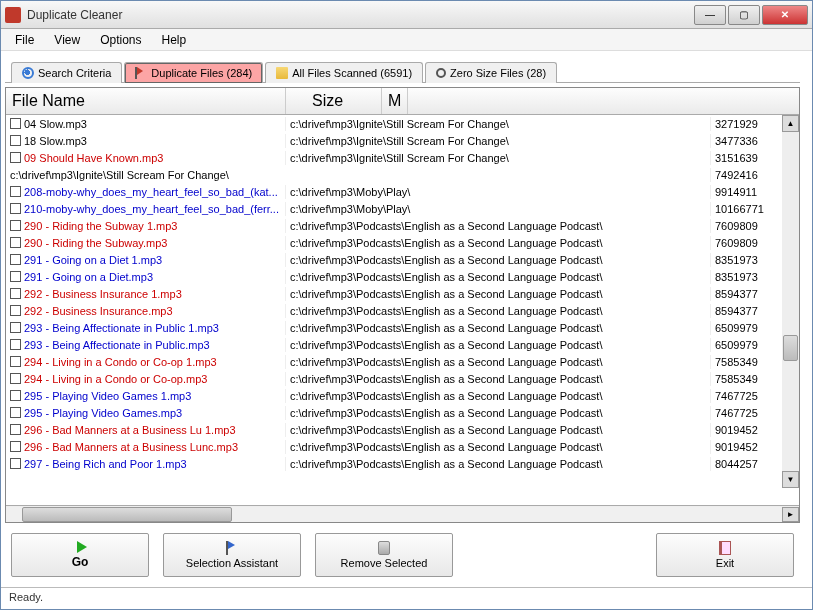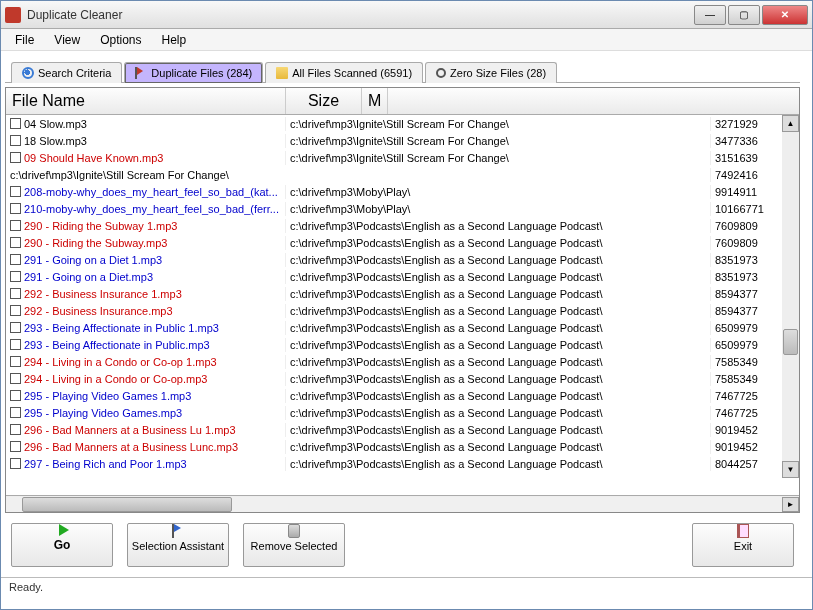--- a/index.html
+++ b/index.html
@@ -14,33 +14,33 @@
 .tbbtn { width: 32px; height: 20px; border: 1px solid #888; background: linear-gradient(#f0f0f0,#d0d0d0); border-radius: 2px; display: flex; align-items: center; justify-content: center; font-size: 10px; cursor: pointer; }
 .tbbtn.close { width: 46px; background: linear-gradient(#e88,#c33); color: #fff; font-weight: bold; }
 
 .menubar { height: 22px; background: #f5f5f5; display: flex; align-items: center; padding: 7px 4px; border-bottom: 1px solid #ddd; font-size: 12px; }
 .menuitem { padding: 2px 10px; cursor: pointer; }
 
 .content { flex: 1; padding: 10px 12px 4px 4px; display: flex; flex-direction: column; }
 
 .tabbar { display: flex; align-items: center; gap: 0; border-bottom: 1px solid #aaa; padding-left: 6px; }
 .tab { display: flex; align-items: center; gap: 4px; padding: 4px 10px; border: 1px solid #aaa; border-bottom: none; background: #f0f0f0; cursor: pointer; font-size: 11px; position: relative; top: 1px; border-radius: 3px 3px 0 0; margin-right: 2px; }
-.tab.active { background: #c4b5fd; box-shadow: inset 0 0 0 1px #666; }
+.tab.active { background: #fca5a5; box-shadow: inset 0 0 0 1px #666; }
 .tab-icon { width: 12px; height: 12px; display: inline-block; }
 .ic-mag { background: radial-gradient(circle at 40% 40%, #3a7bd5 40%, transparent 41%); border: 2px solid #3a7bd5; border-radius: 50%; }
 .ic-flag { position:relative; }
 .ic-flag::before{content:"";position:absolute;left:2px;top:0;width:0;height:0;border-top:4px solid transparent;border-bottom:4px solid transparent;border-left:6px solid #c0392b;}
 .ic-flag::after{content:"";position:absolute;left:0;top:0;width:2px;height:12px;background:#555;}
 .ic-folder { background: linear-gradient(#f7d774,#e8b93b); border-radius: 1px; }
 .ic-zero { border: 2px solid #555; border-radius: 50%; width:10px;height:10px; }
 
 .grid-wrap { flex:1; border:1px solid #888; margin-top:4px; display:flex; flex-direction:column; overflow:hidden; position:relative; }
 .grid-head { display:flex; background:linear-gradient(#fdfdfd,#eaeaea); border-bottom:1px solid #aaa; font-size:16px; }
 .gh { padding:4px 6px; border-right:1px solid #ccc; cursor:pointer; }
-.gh.fn{width:280px;} .gh.pa{flex:1;} .gh.sz{width:76px;text-align:center;} .gh.mo{width:26px;}
+.gh.fn{width:280px;} .gh.pa{flex:1;} .gh.sz{width:76px;text-align:left;margin-left:20px;} .gh.mo{width:26px;}
 
 .grid-body { flex:1; overflow:hidden; background:#fff; position:relative; }
 .row { display:flex; align-items:center; height:17px; font-size:11px; white-space:nowrap; }
 .cell { padding:1px 4px; overflow:hidden; text-overflow:ellipsis; }
 .cell.fn{width:280px;display:flex;align-items:center;gap:3px;border-right:1px solid #eee;}
 .cell.pa{flex:1;color:#000;border-right:1px solid #eee;}
 .cell.sz{width:76px;text-align:left;border-right:1px solid #eee;color:#000;}
 .cell.mo{width:12px;color:#000;}
 .chk{width:11px;height:11px;border:1px solid #555;display:inline-block;flex-shrink:0;}
 .c-black{color:#000;} .c-red{color:#c00;} .c-blue{color:#00c;}
@@ -50,33 +50,33 @@
 .hscroll-thumb{position:absolute;left:0;width:210px;height:15px;background:linear-gradient(#ddd,#bbb);border:1px solid #999;border-radius:2px;}
 .harrow{width:17px;height:15px;background:#ddd;border:1px solid #999;display:flex;align-items:center;justify-content:center;font-size:8px;position:absolute;}
 .harrow.l{left:0;} .harrow.r{right:0;}
 .vscroll{position:absolute;right:0;top:0;bottom:17px;width:17px;background:#eee;display:flex;flex-direction:column;}
 .varrow{height:17px;background:#ddd;border:1px solid #999;display:flex;align-items:center;justify-content:center;font-size:8px;}
 .vtrack{flex:1;position:relative;}
 .vthumb{position:absolute;top:60%;height:26px;width:15px;left:1px;background:linear-gradient(#ddd,#bbb);border:1px solid #999;border-radius:2px;}
 
 .btnbar { display:flex; gap:14px; padding:10px 6px 6px 6px; align-items:stretch; }
 .btnbar .spacer{flex:1;}
-.bbtn { width:102px; height:44px; border:1px solid #999; background:linear-gradient(#fdfdfd,#e8e8e8); border-radius:2px; display:flex; flex-direction:column; align-items:center; gap:2px; cursor:pointer; font-size:11px; }
+.bbtn { width:138px; height:44px; border:1px solid #999; background:linear-gradient(#fdfdfd,#e8e8e8); border-radius:2px; display:flex; flex-direction:column; align-items:center; justify-content:center; gap:2px; cursor:pointer; font-size:11px; }
 .bicon{width:16px;height:16px;display:block;}
 .bi-go{border-left:10px solid #2a2;border-top:6px solid transparent;border-bottom:6px solid transparent;width:0;height:0;margin-left:4px;}
 .bi-flag{position:relative;width:12px;height:14px;}
 .bi-flag::before{content:"";position:absolute;left:2px;top:0;width:0;height:0;border-top:4px solid transparent;border-bottom:4px solid transparent;border-left:7px solid #36c;}
 .bi-flag::after{content:"";position:absolute;left:0;top:0;width:2px;height:14px;background:#555;}
 .bi-trash{width:12px;height:14px;border:1px solid #888;border-radius:2px;background:linear-gradient(#ddd,#aaa);}
 .bi-mon{width:14px;height:12px;border:1px solid #558;background:#aef;position:relative;}
 .bi-mon::after{content:"";position:absolute;bottom:-3px;left:4px;width:6px;height:2px;background:#558;}
 .bi-exit{width:12px;height:14px;border:1px solid #a55;border-left:3px solid #a55;background:#fdf;}
 .bbtn b{font-weight:bold;font-size:12px;}
 
-.status{height:32px;border-top:1px solid #bbb;padding:3px 8px;font-size:11px;color:#333;}
+.status{height:22px;border-top:1px solid #bbb;padding:3px 8px;font-size:11px;color:#333;}
 </style>
 </head>
 <body>
 
 <div class="window">
 
   <div class="titlebar">
     <span class="titlebar-icon"></span>
     <span class="titlebar-title">Duplicate Cleaner</span>
     <div class="titlebar-btns">

